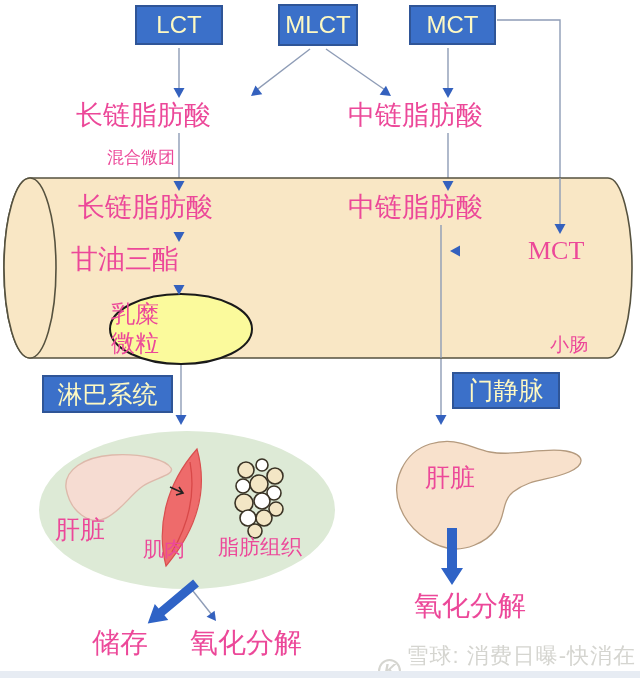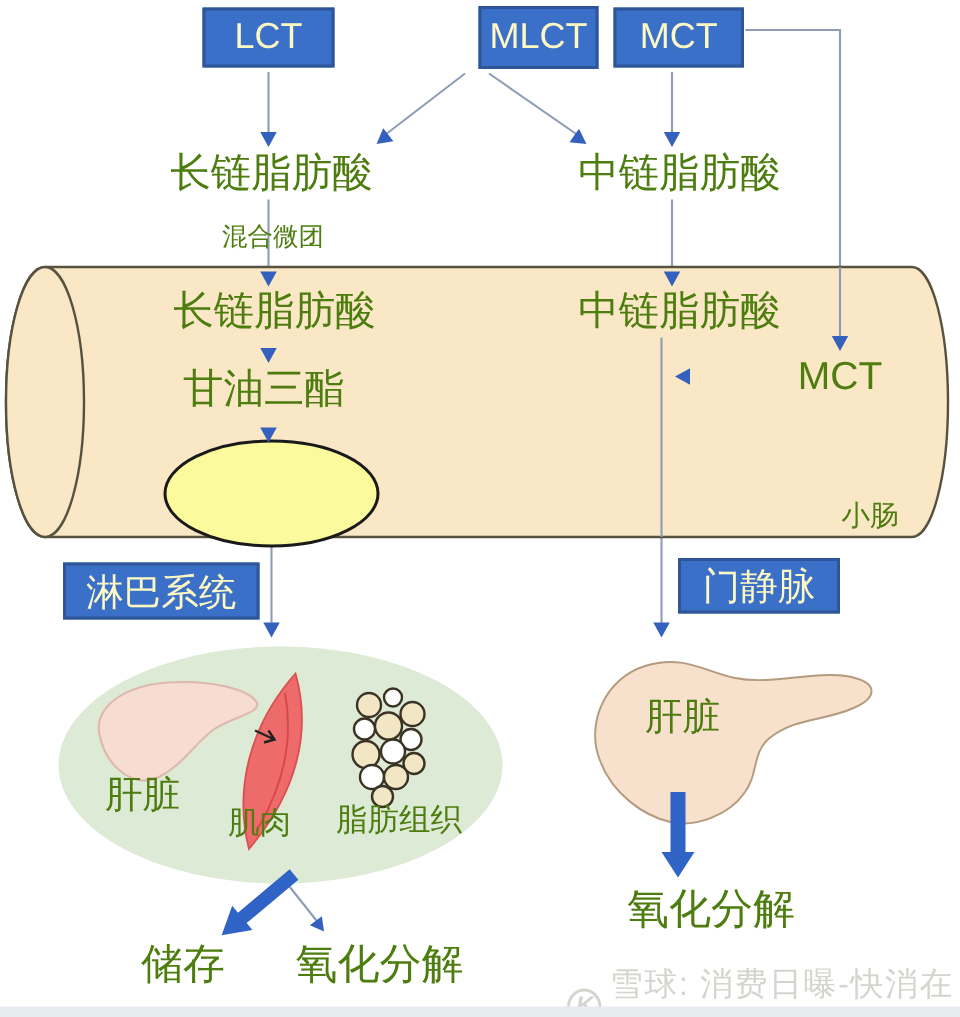--- a/index.html
+++ b/index.html
@@ -1,19 +1,19 @@
 <!DOCTYPE html>
 <html><head>
 <meta charset="utf-8">
 <style>
   html,body{margin:0;padding:0;background:#ffffff;}
   #stage{position:relative;width:640px;height:678px;background:#ffffff;overflow:hidden;
          font-family:"Liberation Sans",sans-serif;}
   svg{position:absolute;left:0;top:0;}
-  .lbl{position:absolute;color:#4d7c0f;text-align:center;white-space:nowrap;line-height:1.15;}
+  .lbl{position:absolute;color:#ec4899;white-space:nowrap;line-height:1.15;font-family:Liberation Serif, serif;}
   .bluebox{position:absolute;background:#3b70c9;border:2px solid #2f5597;color:#fef9c3;
            display:flex;align-items:center;justify-content:center;box-sizing:border-box;
            font-family:"Liberation Sans",sans-serif;}
   .watermark{position:absolute;left:378px;top:641px;display:flex;align-items:center;
              color:#d5d5d0;}
   .wm-logo{width:25px;height:25px;border:2.5px solid #d5d5d0;border-radius:50%;
            display:flex;align-items:center;justify-content:center;font-size:16px;
            font-weight:bold;font-style:italic;margin-right:5px;box-sizing:border-box;}
   .wm-text{font-size:22px;letter-spacing:1px;}
   .bottom-strip{position:absolute;left:0;top:671px;width:640px;height:7px;background:#e7ecf3;}
@@ -98,34 +98,38 @@
 
     <g fill="#2f63c6">
       <path d="M0,-4.5 H45 V-10.5 L63,0 L45,10.5 V4.5 H0 Z" transform="translate(196,583) rotate(140)"></path>
       <path d="M0,-5 H40 V-11 L57,0 L40,11 V5 H0 Z" transform="translate(452,528) rotate(90)"></path>
     </g>
   </svg>
 
   <div class="bluebox" style="left:135px;top:5px;width:88px;height:40px;font-size:24px;">
     <span>LCT</span>
   </div>
-  <div class="bluebox" style="left:278px;top:4px;width:80px;height:42px;font-size:24px;margin-left:41px;">
+  <div class="bluebox" style="left:278px;top:4px;width:80px;height:42px;font-size:24px;">
     <span>MLCT</span>
   </div>
   <div class="bluebox" style="left:409px;top:5px;width:87px;height:40px;font-size:24px;">
     <span>MCT</span>
   </div>
 
   <div class="lbl" style="left:76px;top:100px;width:210px;font-size:27px;">长链脂肪酸</div>
   <div class="lbl" style="left:348px;top:100px;width:210px;font-size:27px;">中链脂肪酸</div>
   <div class="lbl" style="left:107px;top:148px;width:150px;font-size:17px;">混合微团</div>
 
   <div class="lbl" style="left:78px;top:192px;width:210px;font-size:27px;">长链脂肪酸</div>
   <div class="lbl" style="left:348px;top:192px;width:210px;font-size:27px;">中链脂肪酸</div>
   <div class="lbl" style="left:71px;top:244px;width:210px;font-size:27px;">甘油三酯</div>
+  <div class="lbl" style="left:111px;top:300px;width:140px;font-size:24px;line-height:29px;">
+    <div>乳糜</div>
+    <div>微粒</div>
+  </div>
   <div class="lbl" style="left:528px;top:236px;width:64px;font-size:26px;">MCT</div>
   <div class="lbl" style="left:550px;top:334px;width:60px;font-size:19px;">小肠</div>
 
   <div class="bluebox" style="left:452px;top:372px;width:108px;height:37px;font-size:25px;">
     <span>门静脉</span>
   </div>
   <div class="bluebox" style="left:42px;top:375px;width:131px;height:38px;font-size:25px;">
     <span>淋巴系统</span>
   </div>
 

